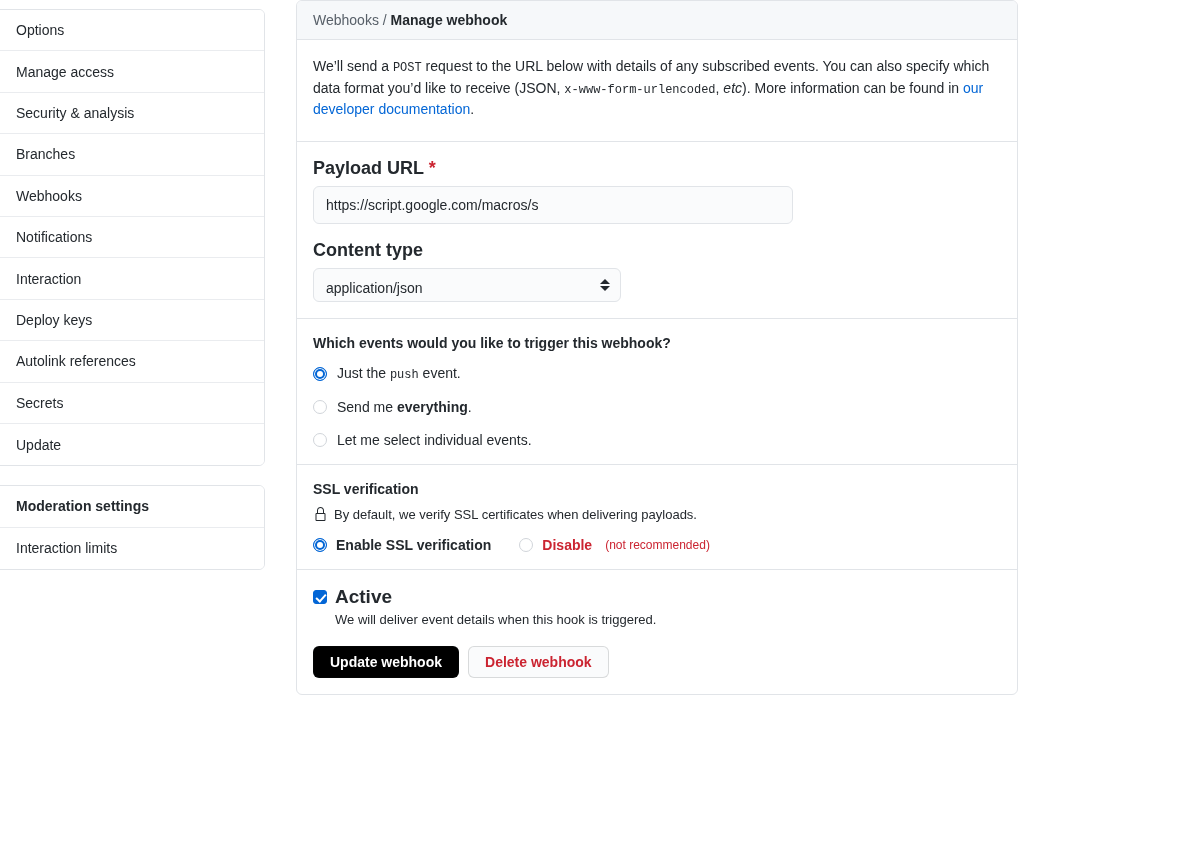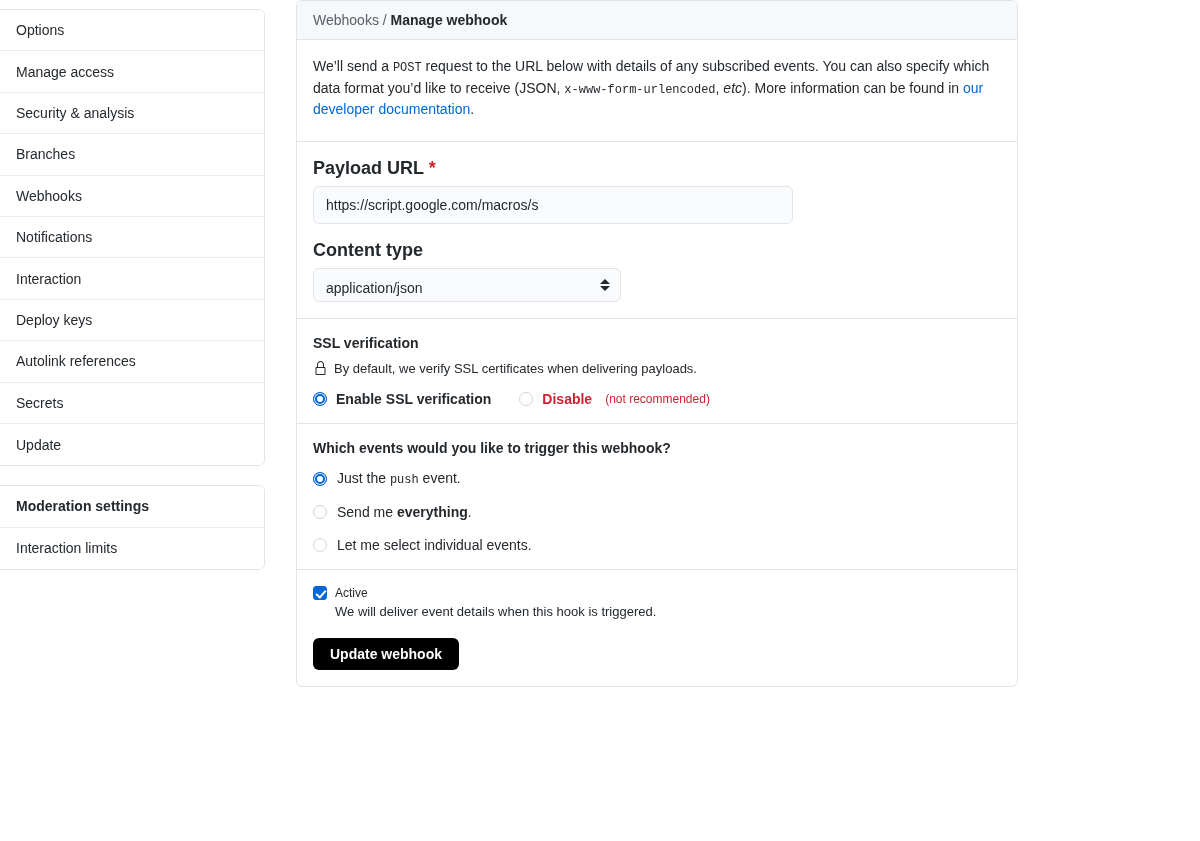--- a/index.html
+++ b/index.html
@@ -226,21 +226,21 @@
   .checkbox.checked { background: #0366d6; border-color: #0366d6; }
   .checkbox.checked::after {
     content: "";
     position: absolute;
     left: 4px; top: 1px;
     width: 4px; height: 8px;
     border: solid #fff;
     border-width: 0 2px 2px 0;
     transform: rotate(42deg);
   }
-  .check-label { font-size: 12px; font-weight: normal; color: #24292e; }
+  .check-label { font-size: 19px; font-weight: bold; color: #24292e; }
   .check-help {
     font-size: 13px;
     color: #24292e;
     margin: 4px 0 0 22px;
   }
 
   .btn-row { display: flex; gap: 9px; margin-top: 19px; }
   .btn {
     height: 32px;
     padding: 0 16px;
@@ -341,69 +341,70 @@
             <span class="arw-up"></span>
             <span class="arw-dn"></span>
           </span>
         </div>
       </div>
 
 
     </div>
 
     <div class="section">
+      <p class="sub-head">Which events would you like to trigger this webhook?</p>
+
+      <div class="events-list">
+        <label class="event-opt">
+          <span class="radio checked"></span>
+          <span><span>Just the </span><code class="mono">push</code><span> event.</span></span>
+        </label>
+
+        <label class="event-opt">
+          <span class="radio"></span>
+          <span><span>Send me </span><strong>everything</strong><span>.</span></span>
+        </label>
+
+        <label class="event-opt">
+          <span class="radio"></span>
+          <span>Let me select individual events.</span>
+        </label>
+      </div>
+    </div>
+
+    <div class="section">
       <p class="sub-head">SSL verification</p>
 
       <div class="note-line">
         <svg class="lock-icon" width="14" height="16" viewBox="0 0 14 16">
           <path fill="#24292e" d="M4 7V4.5C4 2.57 5.57 1 7.5 1S11 2.57 11 4.5V7h.5a1 1 0 0 1 1 1v6a1 1 0 0 1-1 1h-8a1 1 0 0 1-1-1V8a1 1 0 0 1 1-1H4zm1 0h5V4.5C10 3.12 8.88 2 7.5 2S5 3.12 5 4.5V7zM3.5 8v6h8V8h-8z"></path>
         </svg>
         <span>By default, we verify SSL certificates when delivering payloads.</span>
       </div>
 
       <div class="radio-row">
         <label class="radio-opt">
           <span class="radio checked"></span>
           <span class="opt-strong">Enable SSL verification</span>
         </label>
         <label class="radio-opt">
           <span class="radio"></span>
           <span class="opt-danger">Disable</span>
           <span class="opt-danger-note">(not recommended)</span>
-        </label>
-      </div>
-    </div>
-
-    <div class="section">
-      <p class="sub-head">Which events would you like to trigger this webhook?</p>
-
-      <div class="events-list">
-        <label class="event-opt">
-          <span class="radio checked"></span>
-          <span><span>Just the </span><code class="mono">push</code><span> event.</span></span>
-        </label>
-
-        <label class="event-opt">
-          <span class="radio"></span>
-          <span><span>Send me </span><strong>everything</strong><span>.</span></span>
-        </label>
-
-        <label class="event-opt">
-          <span class="radio"></span>
-          <span>Let me select individual events.</span>
         </label>
       </div>
     </div>
 
     <div class="section">
       <label class="check-line">
         <span class="checkbox checked"></span>
         <span class="check-label">Active</span>
       </label>
       <div class="check-help">We will deliver event details when this hook is triggered.</div>
 
       <div class="btn-row">
         <button class="btn btn-primary">Update webhook</button>
+        <button class="btn btn-danger">Delete webhook</button>
       </div>
     </div>
 
   </div>
 </div>
 
 </body></html>

